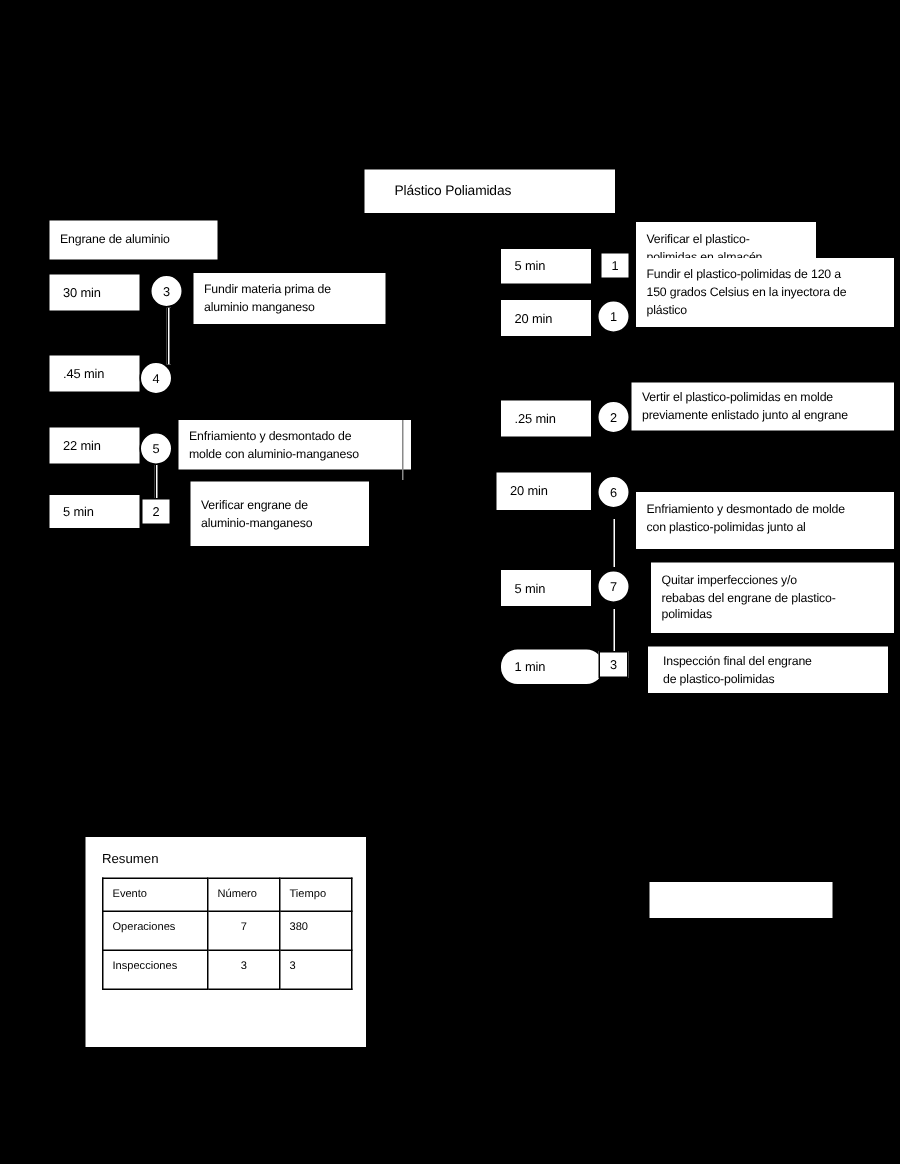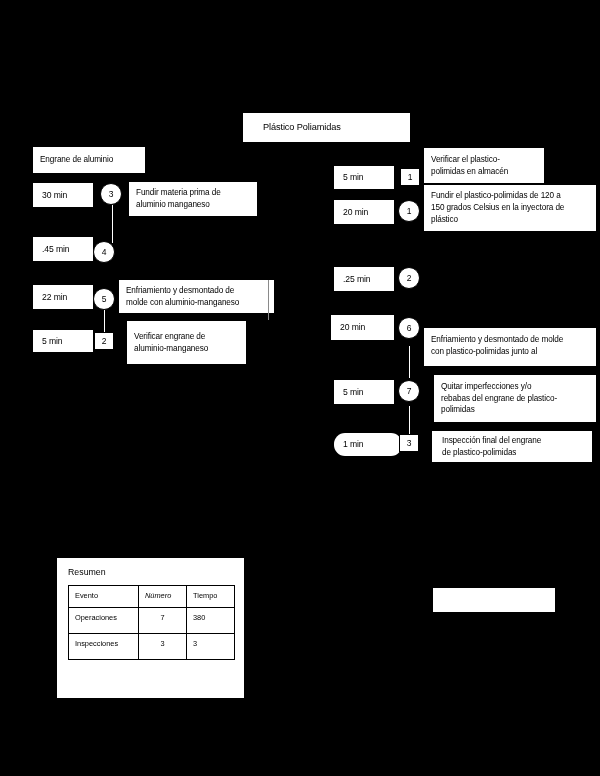--- a/index.html
+++ b/index.html
@@ -132,21 +132,21 @@
     border: 1px solid #000000;
     padding: 0;
     font-weight: normal;
     text-align: left;
     vertical-align: top;
     box-sizing: border-box;
   }
   table.sum th { height: 22px; padding: 5px 6px; }
   table.sum td { padding: 5px 6px; }
   table.sum .c-ev   { width: 70px; margin-top: 30px; }
-  table.sum .c-num  { width: 48px; font-style: italic; }
+  table.sum .c-num  { width: 48px; }
   table.sum .c-tiem { width: 48px; }
   table.sum td.num  { text-align: center; }
   table.sum td.num.left { text-align: left; }
   table.sum .rowtall { height: 26px; }
 
   .blank-box {
     position: absolute;
     background: #ffffff;
   }
 </style>
@@ -220,31 +220,35 @@
     <span class="ln">Verificar el  plastico-</span>
     <span class="ln">polimidas en almacén</span>
   </div>
 
   <div class="box time-box" style="left:334px; top:200px; width:60px; height:24px;">
     <span>20 min</span>
   </div>
   <div class="node op" style="left:398px; top:200px;">
     <span>1</span>
   </div>
-  <div class="box desc-box" style="left:424px; top:185px; width:172px; height:46px;">
+  <div class="box desc-box" style="left:424px; top:172px; width:172px; height:46px;">
     <span class="ln">Fundir el plastico-polimidas de 120 a</span>
     <span class="ln">150 grados Celsius en la inyectora de</span>
     <span class="ln">plástico</span>
   </div>
 
   <div class="box time-box" style="left:334px; top:267px; width:60px; height:24px;">
     <span>.25 min</span>
   </div>
   <div class="node op" style="left:398px; top:267px;">
     <span>2</span>
+  </div>
+  <div class="box desc-box" style="left:421px; top:255px; width:175px; height:32px;">
+    <span class="ln">Vertir el plastico-polimidas en molde</span>
+    <span class="ln">previamente enlistado junto al engrane</span>
   </div>
 
   <div class="box time-box" style="left:331px; top:315px; width:63px; height:25px;">
     <span>20 min</span>
   </div>
   <div class="node op" style="left:398px; top:317px;">
     <span>6</span>
   </div>
   <div class="box desc-box" style="left:424px; top:328px; width:172px; height:38px; justify-content:flex-start; padding-top:6px;">
     <span class="ln">Enfriamiento y desmontado de molde</span>

